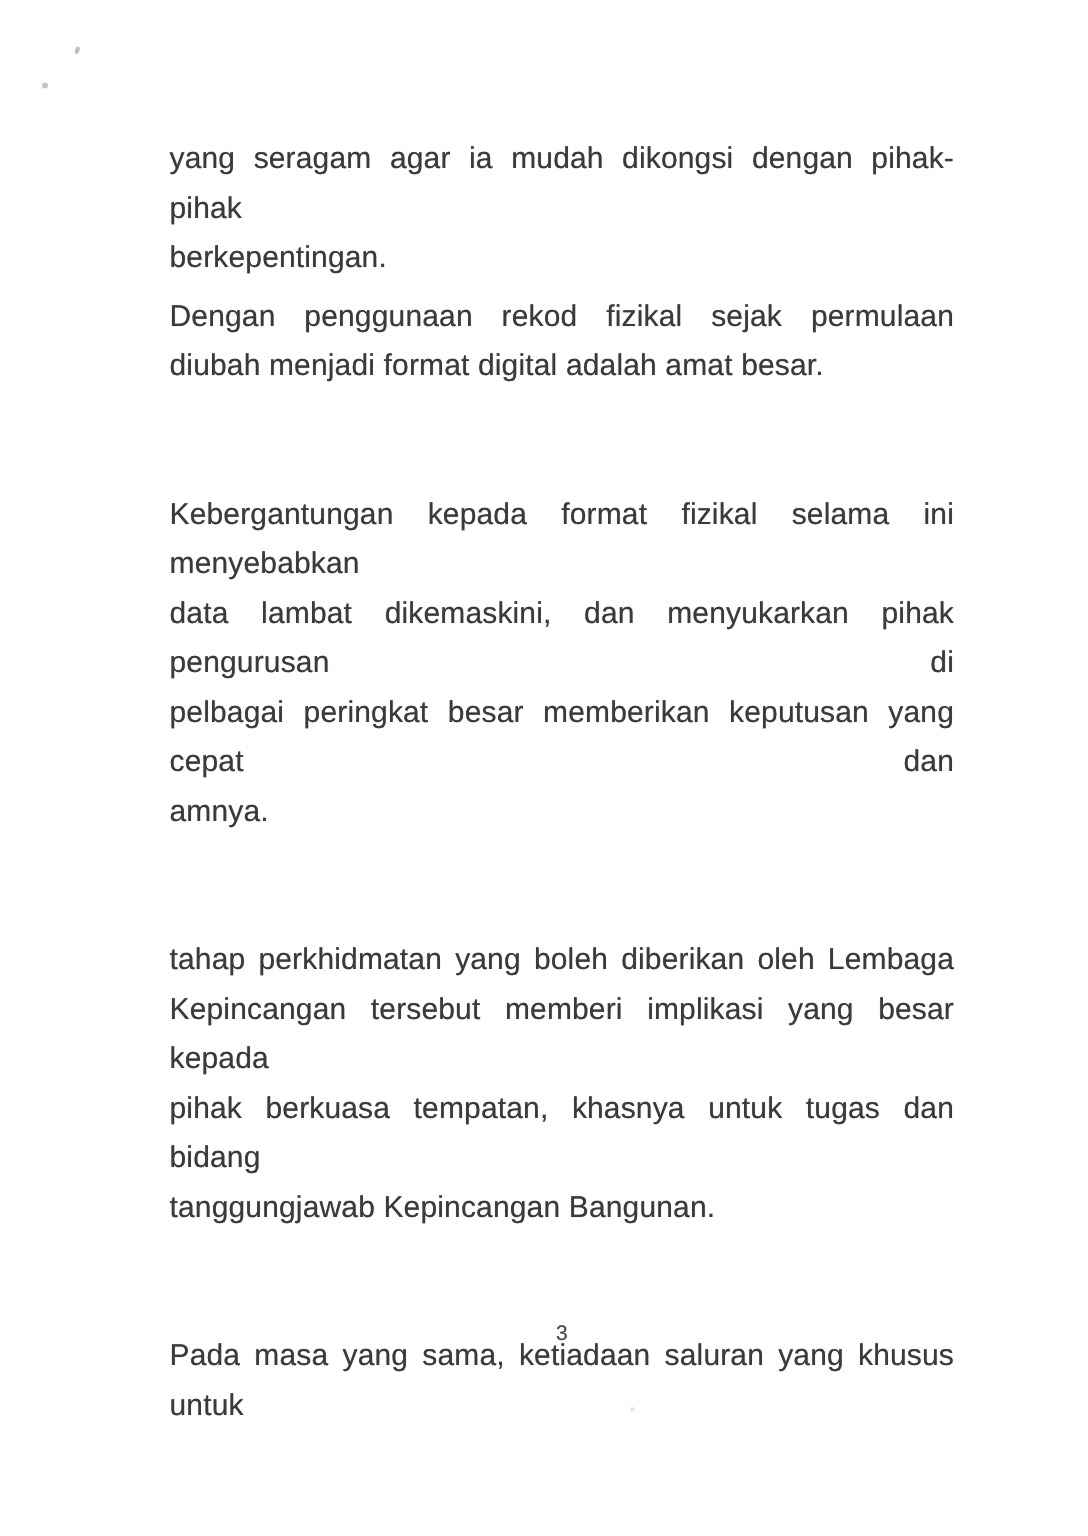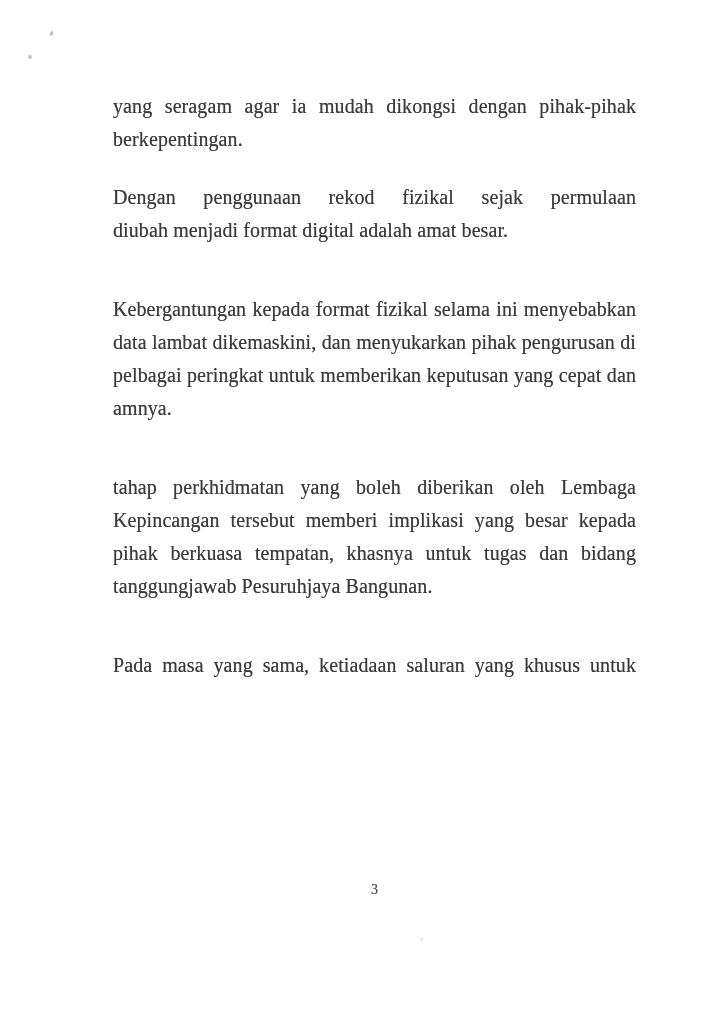--- a/index.html
+++ b/index.html
@@ -2,37 +2,37 @@
 <html><head>
 <meta charset="utf-8">
 <style>
   html, body { margin: 0; padding: 0; background: #ffffff; }
   .page {
     position: relative;
     width: 725px;
     height: 1024px;
     background: #ffffff;
     overflow: hidden;
-    font-family: Liberation Serif, serif;
+    font-family: Liberation Sans, sans-serif;
     color: #3a3a3a;
   }
   .content {
     position: absolute;
     left: 113px;
     top: 90px;
     width: 523px;
   }
   .para {
     font-size: 20px;
     line-height: 33px;
     letter-spacing: 0.1px;
     text-shadow: 0 0 0.5px rgba(58,58,58,0.65);
   }
-  .para.gap-small { margin-top: 25px; }
-  .para.gap-large { margin-top: 46px; }
+  .para.gap-small { margin-top: 6px; }
+  .para.gap-large { margin-top: 66px; }
   .line {
     text-align: justify;
     text-align-last: justify;
     white-space: normal;
   }
   .line.last { text-align-last: left; }
   .page-footer {
     position: absolute;
     left: 113px;
     top: 880px;
@@ -67,28 +67,28 @@
           <div class="line">yang seragam agar ia mudah dikongsi dengan pihak-pihak</div>
           <div class="line last">berkepentingan.</div>
         </div>
         <div class="para gap-small">
           <div class="line">Dengan penggunaan rekod fizikal sejak permulaan</div>
           <div class="line last">diubah menjadi format digital adalah amat besar.</div>
         </div>
         <div class="para gap-large">
           <div class="line">Kebergantungan kepada format fizikal selama ini menyebabkan</div>
           <div class="line">data lambat dikemaskini, dan menyukarkan pihak pengurusan di</div>
-          <div class="line">pelbagai peringkat untuk memberikan keputusan yang cepat dan</div>
+          <div class="line">pelbagai peringkat besar memberikan keputusan yang cepat dan</div>
           <div class="line last">amnya.</div>
         </div>
         <div class="para gap-large">
           <div class="line">tahap perkhidmatan yang boleh diberikan oleh Lembaga</div>
           <div class="line">Kepincangan tersebut memberi implikasi yang besar kepada</div>
           <div class="line">pihak berkuasa tempatan, khasnya untuk tugas dan bidang</div>
-          <div class="line last">tanggungjawab Pesuruhjaya Bangunan.</div>
+          <div class="line last">tanggungjawab Kepincangan Bangunan.</div>
         </div>
         <div class="para gap-large">
           <div class="line">Pada masa yang sama, ketiadaan saluran yang khusus untuk</div>
         </div>
       </section>
   </main>
 
   <footer class="page-footer">
     <span class="page-number">3</span>
   </footer>

